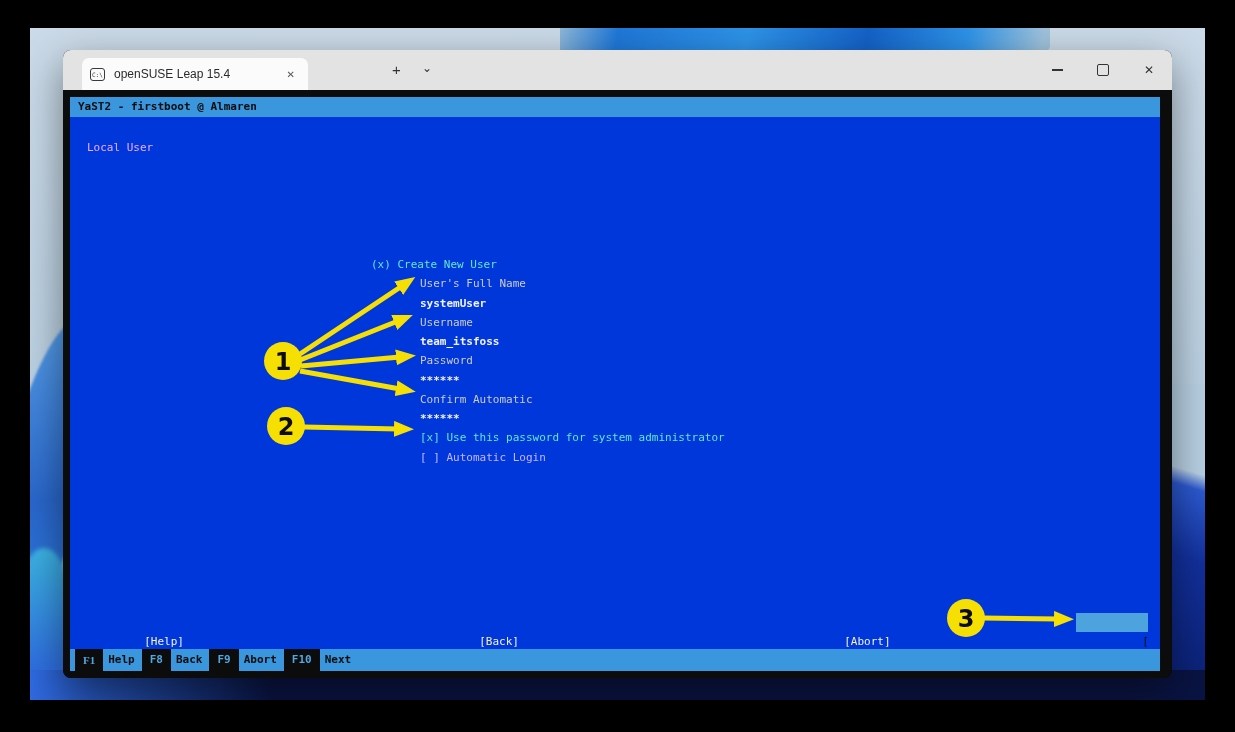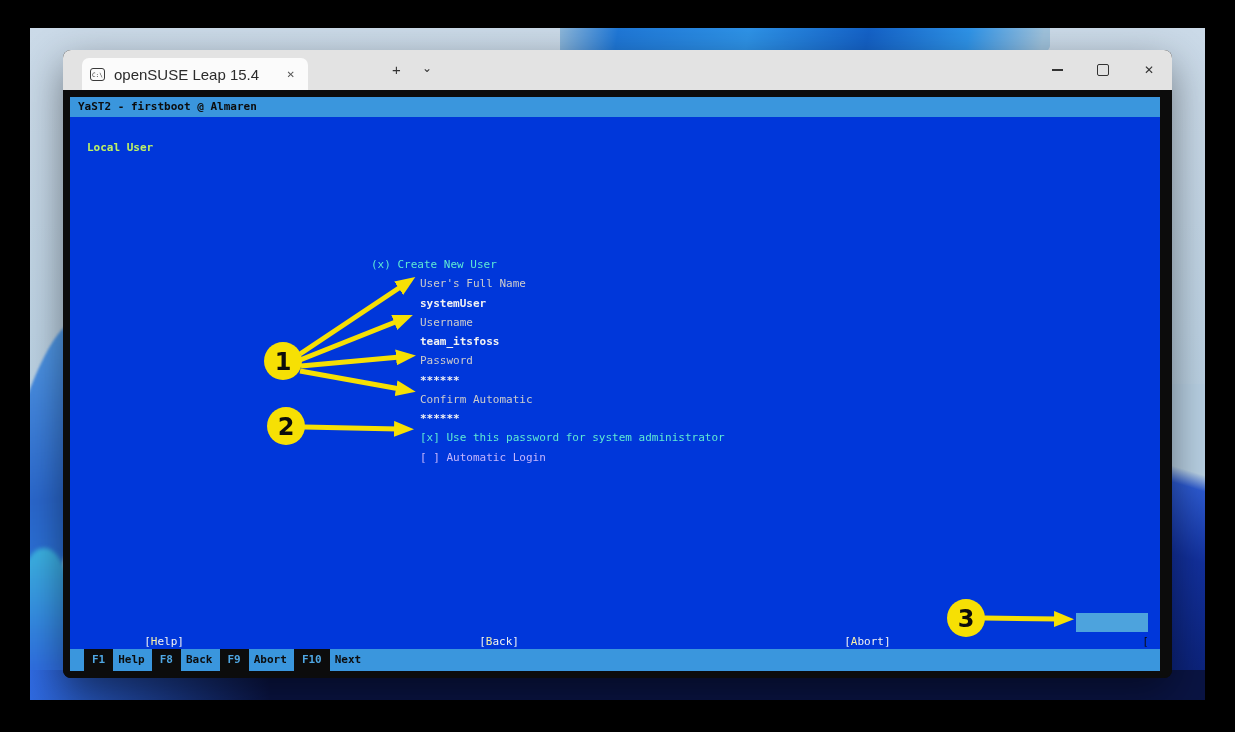--- a/index.html
+++ b/index.html
@@ -33,52 +33,52 @@
 
   
   .window{position:absolute;left:63px;top:50px;width:1109px;height:628px;border-radius:8px;
           overflow:hidden;box-shadow:0 14px 40px rgba(0,0,0,.45);background:#0c0c0c;}
   .titlebar{position:relative;height:40px;background:#e3e3e3;}
   .tab{position:absolute;left:19px;top:8px;width:226px;height:32px;background:#fbfbfb;
        border-radius:7px 7px 0 0;display:flex;align-items:center;padding:0 8px;box-sizing:border-box;}
   .tab-term-icon{width:15px;height:13px;border:1.4px solid #3a3a3a;border-radius:3px;
        font-family:"DejaVu Sans Mono",monospace;font-size:6px;line-height:12px;color:#3a3a3a;
        text-align:left;padding-left:1px;box-sizing:border-box;flex:0 0 auto;}
-  .tab-title{font-size:15px;color:#2b2b2b;margin-left:9px;flex:1 1 auto;white-space:nowrap;overflow:hidden;}
+  .tab-title{font-size:12px;color:#2b2b2b;margin-left:9px;flex:1 1 auto;white-space:nowrap;overflow:hidden;}
   .tab-close{font-size:10px;color:#555;padding:2px 5px;border-radius:4px;cursor:pointer;}
   .newtab{position:absolute;left:322px;top:10px;font-size:15px;color:#333;padding:1px 7px;border-radius:4px;}
   .tabdrop{position:absolute;left:352px;top:8px;font-size:12px;color:#333;padding:3px 7px;border-radius:4px;}
   .wctrls{position:absolute;right:0;top:0;height:40px;display:flex;align-items:stretch;}
   .wbtn{width:46px;display:flex;align-items:center;justify-content:center;color:#333;}
   .min-glyph{width:11px;height:1.5px;background:#333;}
   .max-glyph{width:10px;height:10px;border:1.3px solid #333;border-radius:2px;}
   .close-glyph{font-size:12px;color:#333;}
 
   .terminal{position:relative;height:588px;background:#0c0c0c;}
   .console{position:absolute;left:7px;top:7px;width:1090px;height:574px;background:#0037DA;
            font-family:"DejaVu Sans Mono",monospace;font-size:11px;}
   .yast-header{position:absolute;left:0;top:0;width:100%;height:20px;background:#3A96DD;
            color:#0c0c0c;font-weight:600;line-height:20px;}
   .yast-header span{padding-left:8px;}
   .cline{position:absolute;height:19px;line-height:19px;white-space:pre;color:#CCCCCC;}
-  .cline.title{color:#bef264;font-weight:bold;}
+  .cline.title{color:#f0abfc;font-weight:normal;}
   .cline.value{color:#F2F2F2;font-weight:bold;}
   .cline.option{color:#5eead4;}
   .cline.disabled{color:#c4b5fd;}
 
   .btn{position:absolute;height:19px;line-height:19px;white-space:pre;}
   .btn .bpre,.btn .bpost{color:#F2F2F2;}
   .btn .bhot{color:#F9F1A5;}
   .btn.selected{background:#4DA3DD;text-align:center;}
   .btn.selected .bpre,.btn.selected .bpost{color:#0c0c0c;}
 
   .fbar{position:absolute;left:0;top:552px;width:100%;height:22px;background:#3A96DD;
         display:flex;align-items:center;line-height:22px;white-space:pre;}
   .fkey{background:#0c0c0c;color:#4FA7E3;padding:0 8px;margin-left:7px;font-weight:600;}
-  .fkey.first{margin-left:14px;}
+  .fkey.first{margin-left:5px;font-family:Liberation Serif, serif;}
   .flabel{color:#0c0c0c;padding-left:5px;font-weight:600;}
 
   
   .anno{position:absolute;left:0;top:0;width:1235px;height:732px;pointer-events:none;}
 </style>
 </head>
 <body>
 
 <div class="stage">
 

